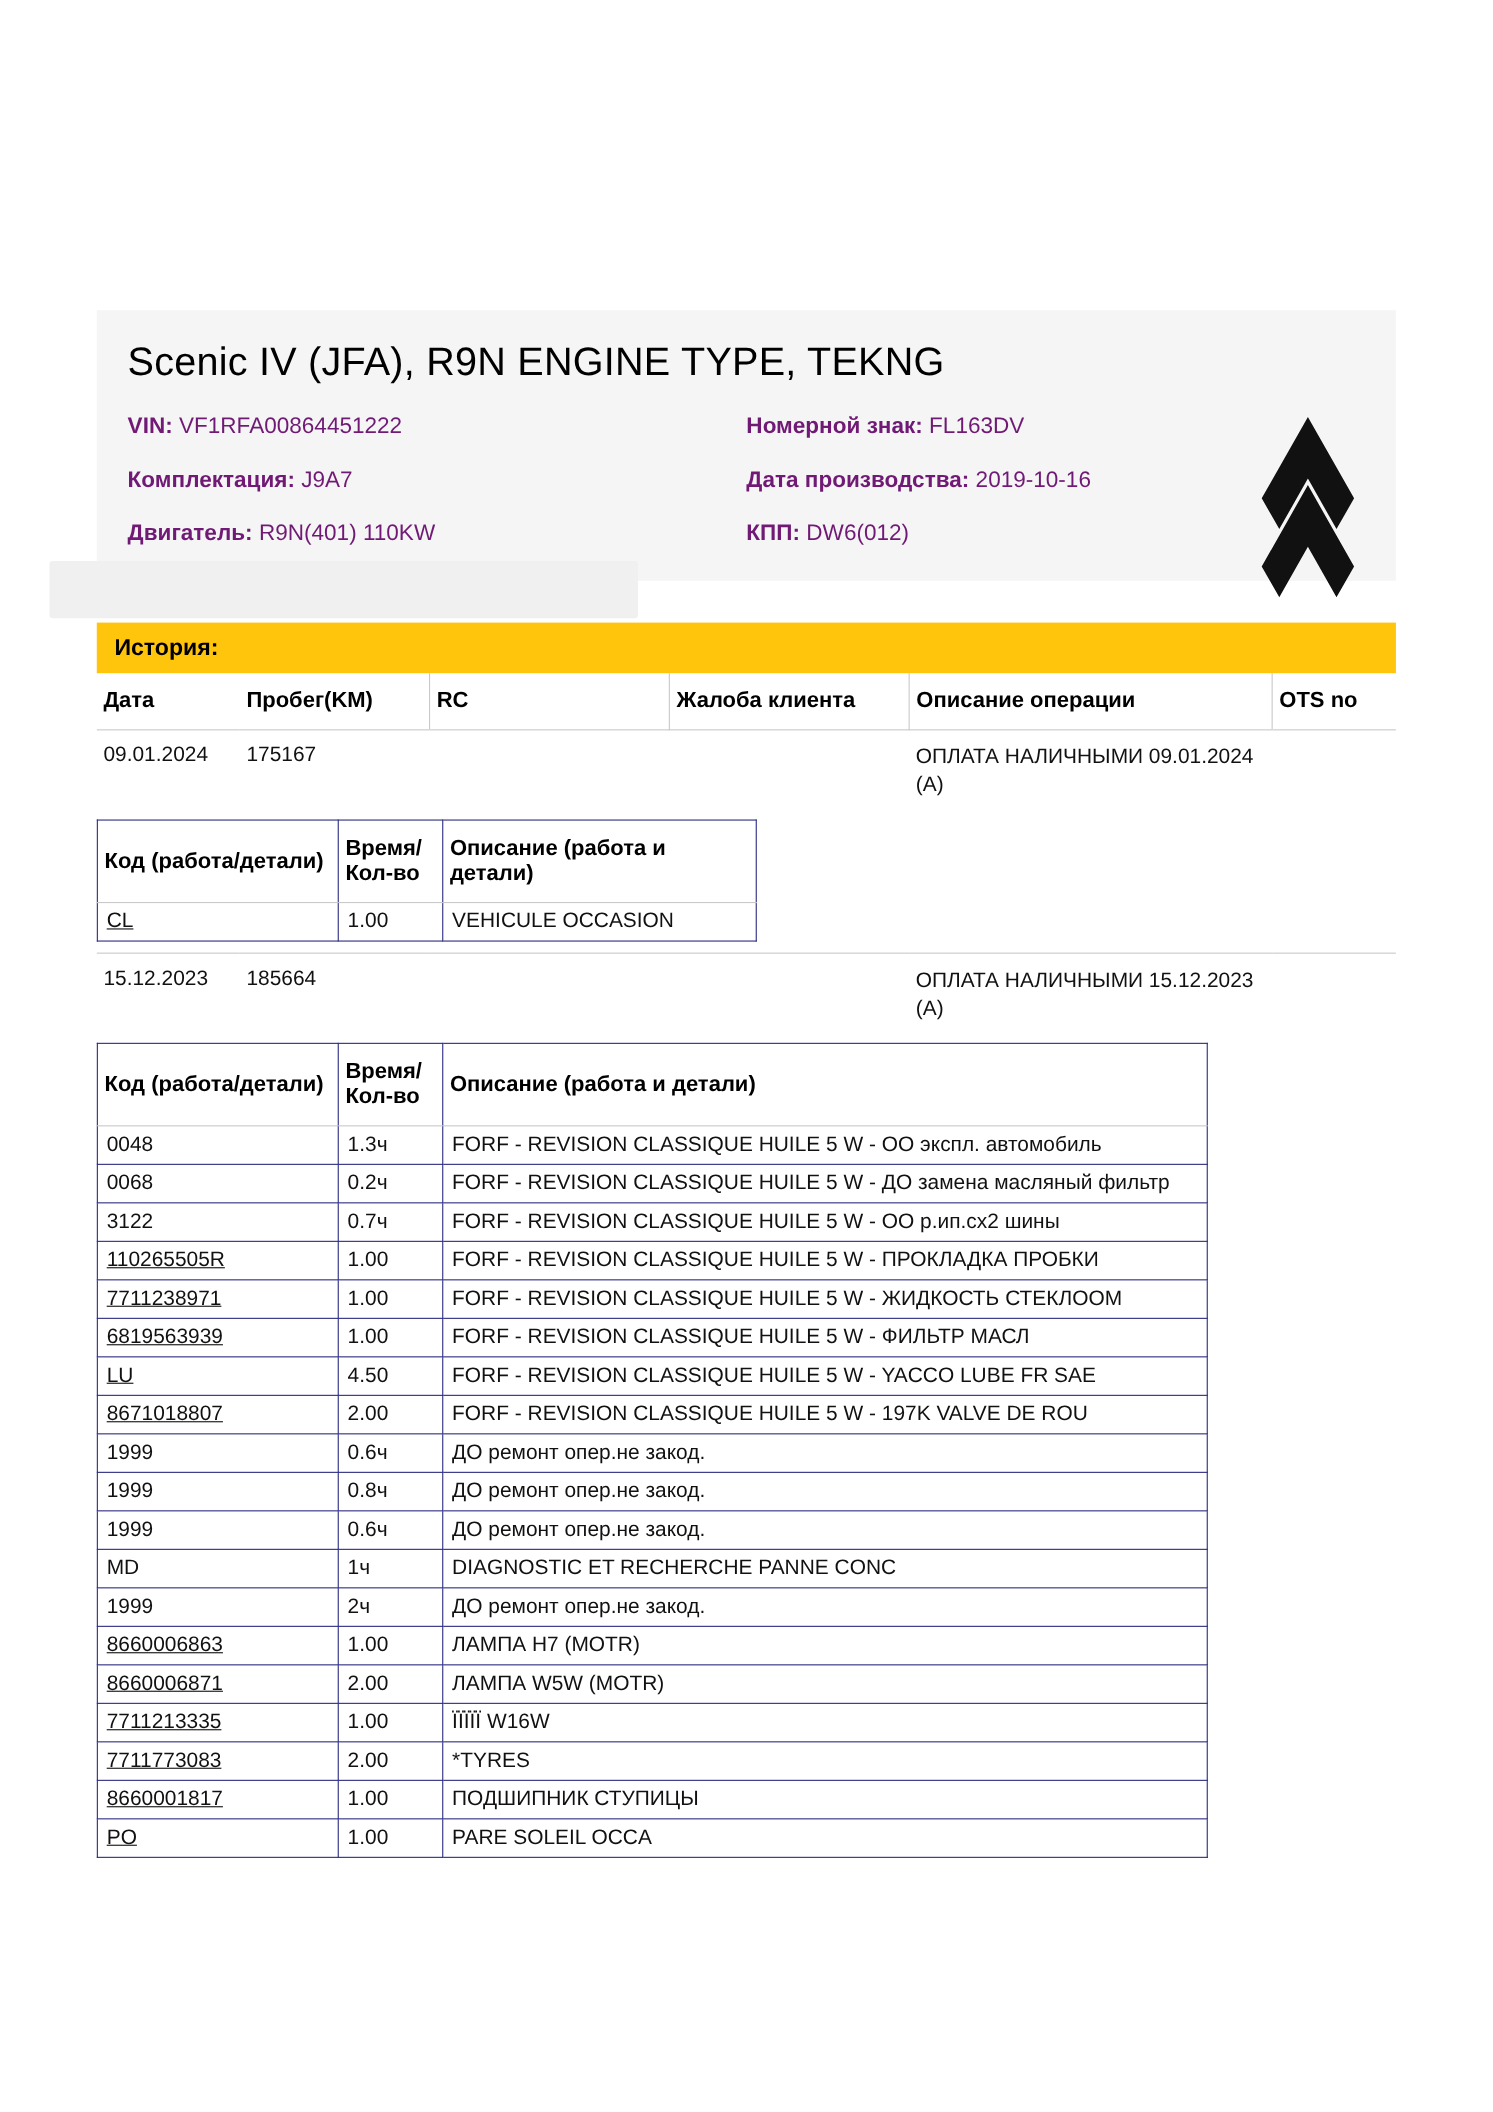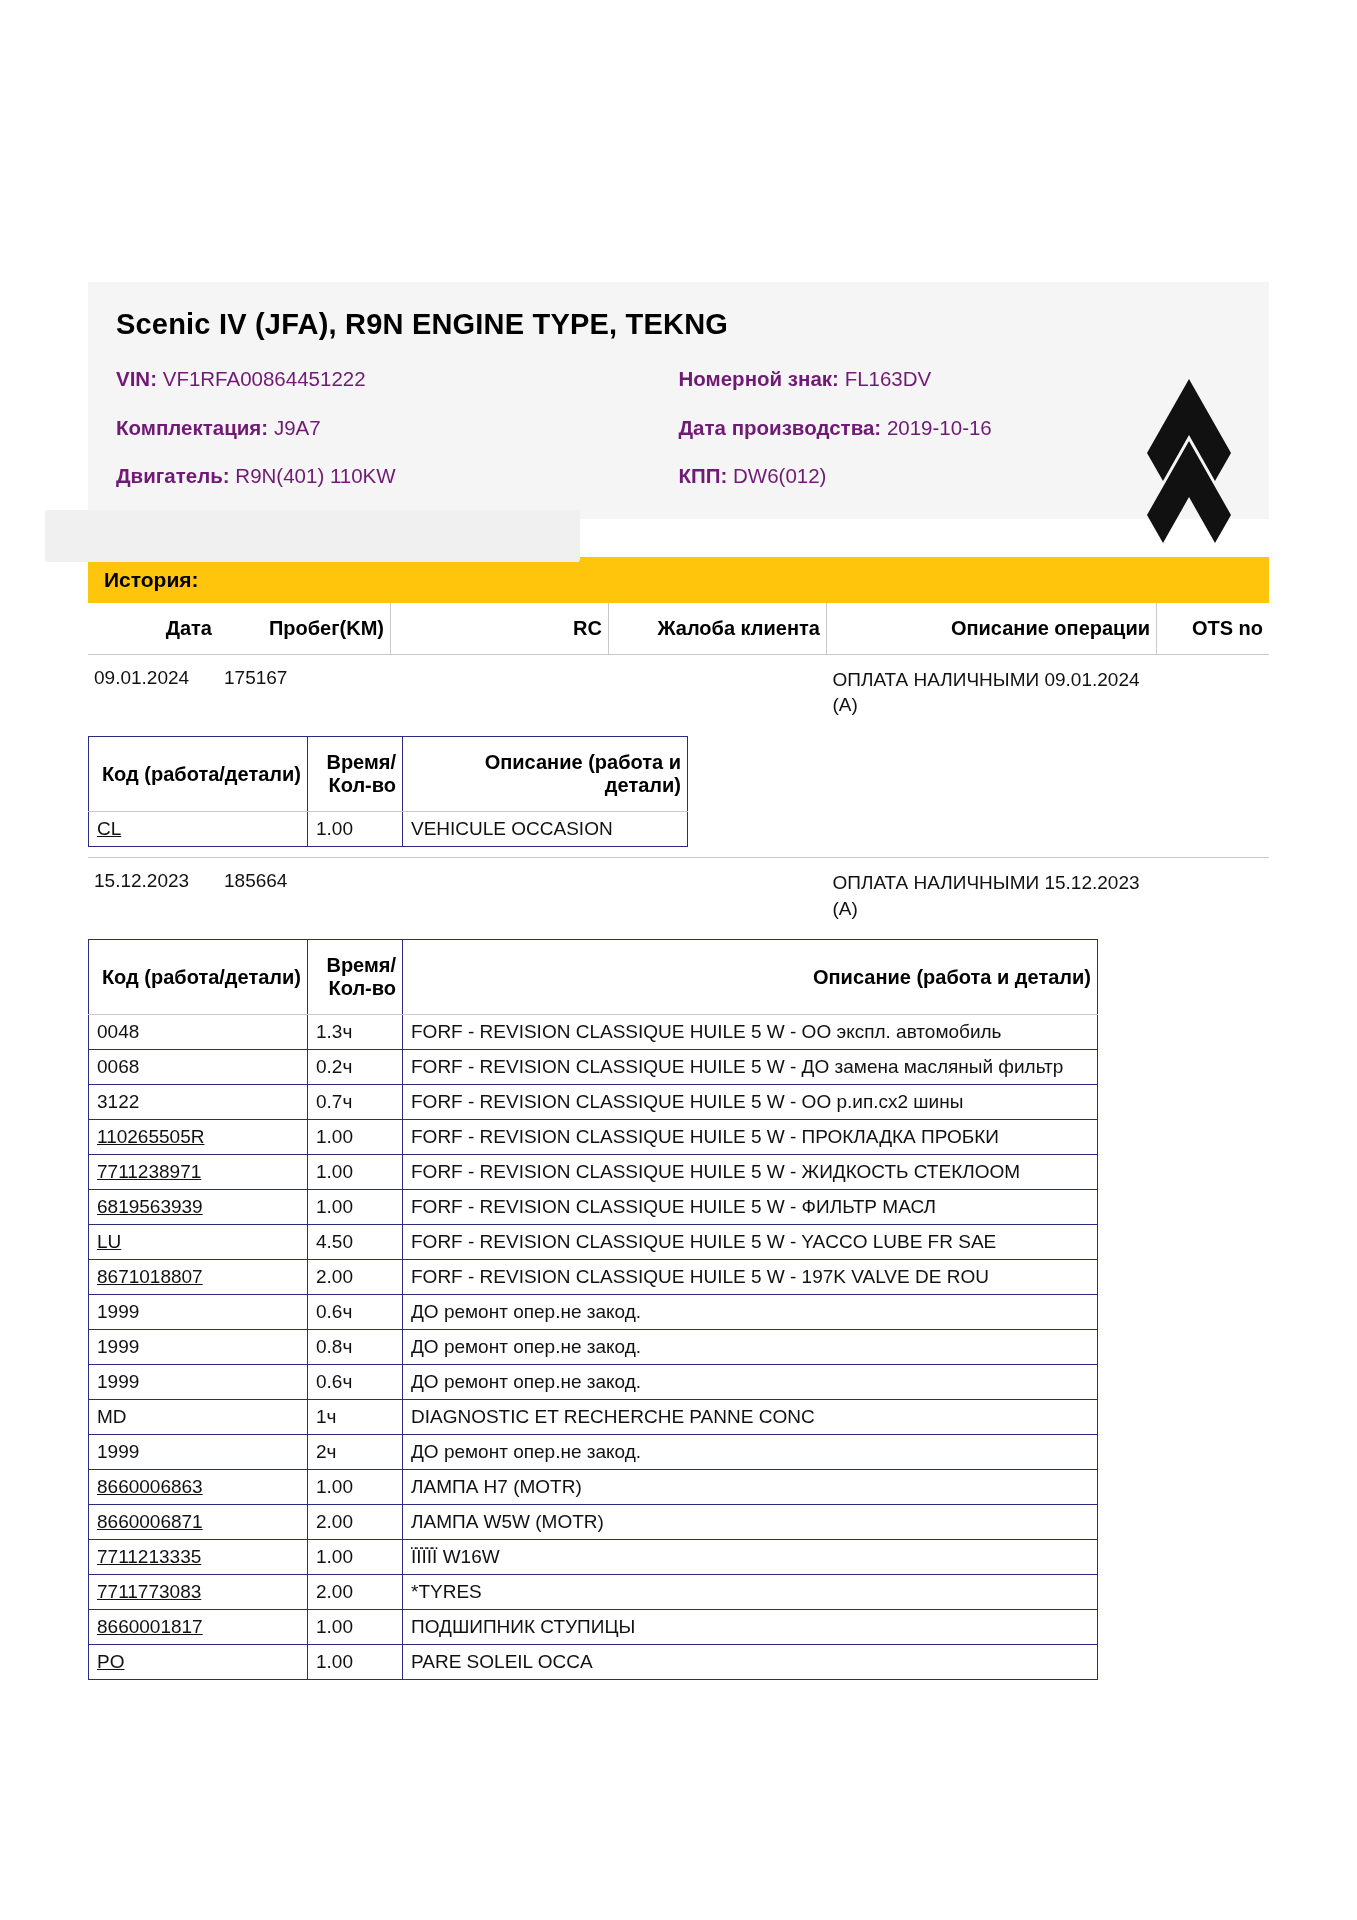--- a/index.html
+++ b/index.html
@@ -44,22 +44,22 @@
   }
 
   
   .info-block {
     margin-top: 282px;
     background: #f5f5f5;
     padding: 26px 28px 30px 28px;
     box-sizing: border-box;
   }
   .doc-title {
-    font-size: 29px;
-    font-weight: bold;
+    font-size: 36px;
+    font-weight: normal;
     letter-spacing: 0.2px;
     margin: 0 0 26px 0;
     color: #000;
   }
   .info-grid {
     display: grid;
     grid-template-columns: 1fr 1fr;
     row-gap: 24px;
   }
   .info-item {
@@ -82,21 +82,21 @@
 
   
   table.main {
     width: 100%;
     border-collapse: collapse;
     table-layout: fixed;
   }
   table.main thead th {
     font-size: 20px;
     font-weight: bold;
-    text-align: right;
+    text-align: left;
     padding: 14px 6px;
     border-bottom: 1px solid #c9c9c9;
     vertical-align: middle;
     color: #000;
   }
   th.c-date   { width: 118px; }
   th.c-km     { width: 160px; }
   th.c-rc     { width: 205px; border-left: 1px solid #c9c9c9; border-right: 1px solid #c9c9c9;}
   th.c-compl  { width: 205px; border-right: 1px solid #c9c9c9;}
   th.c-desc   { width: auto; }

